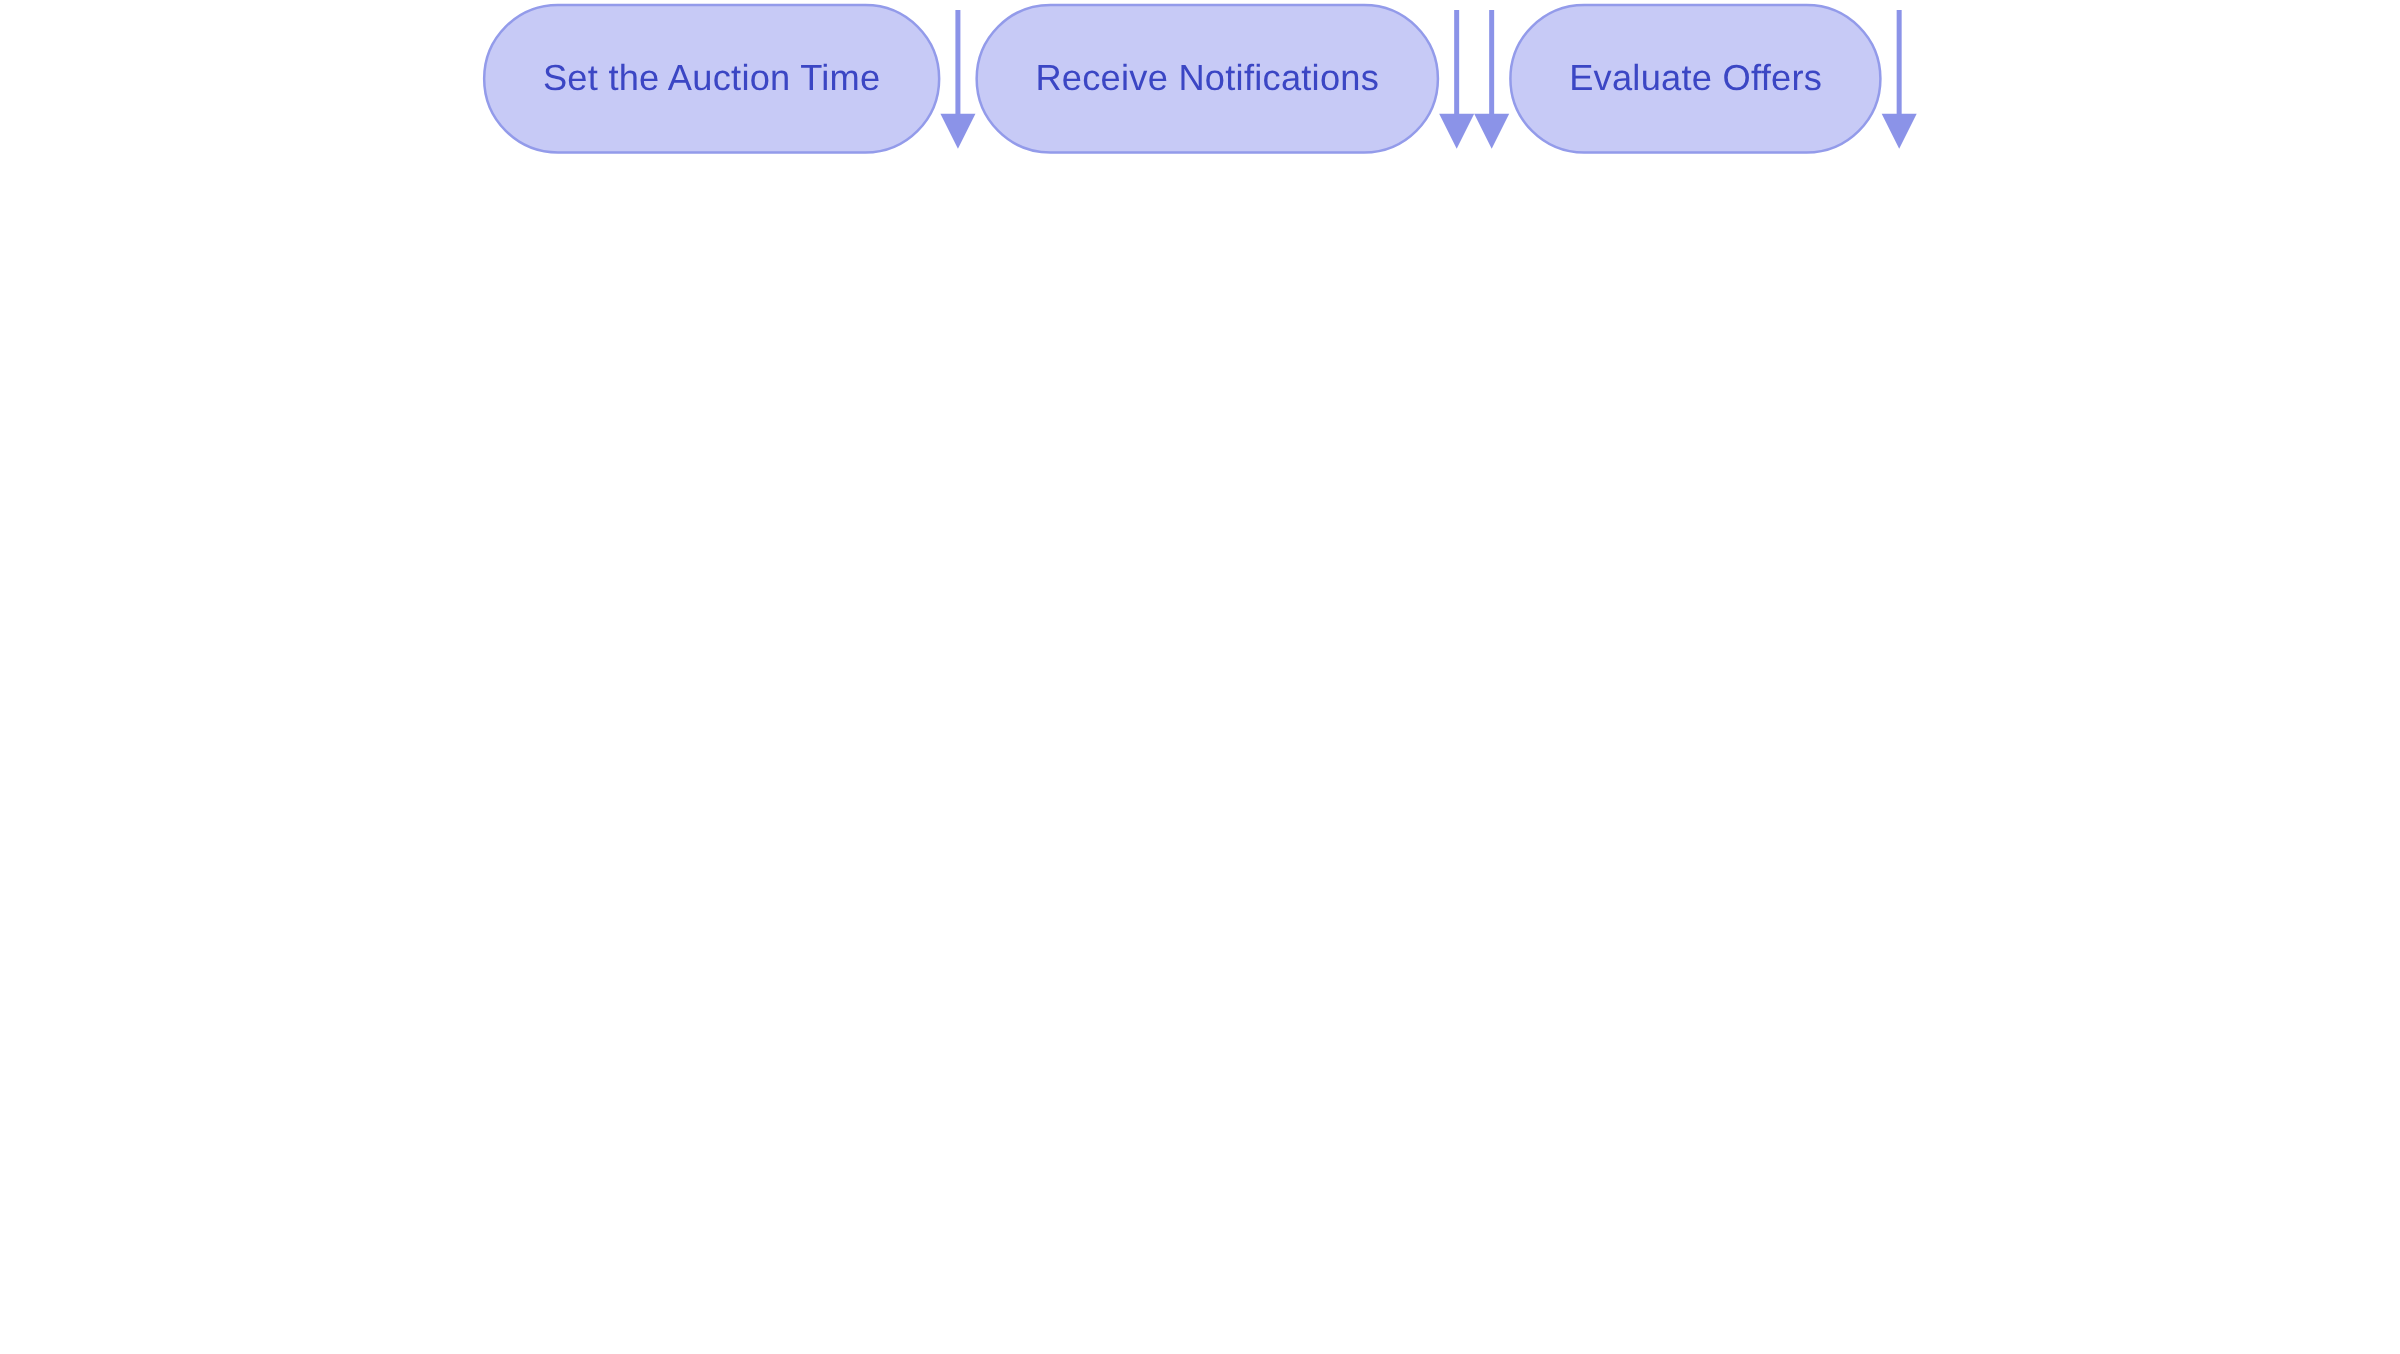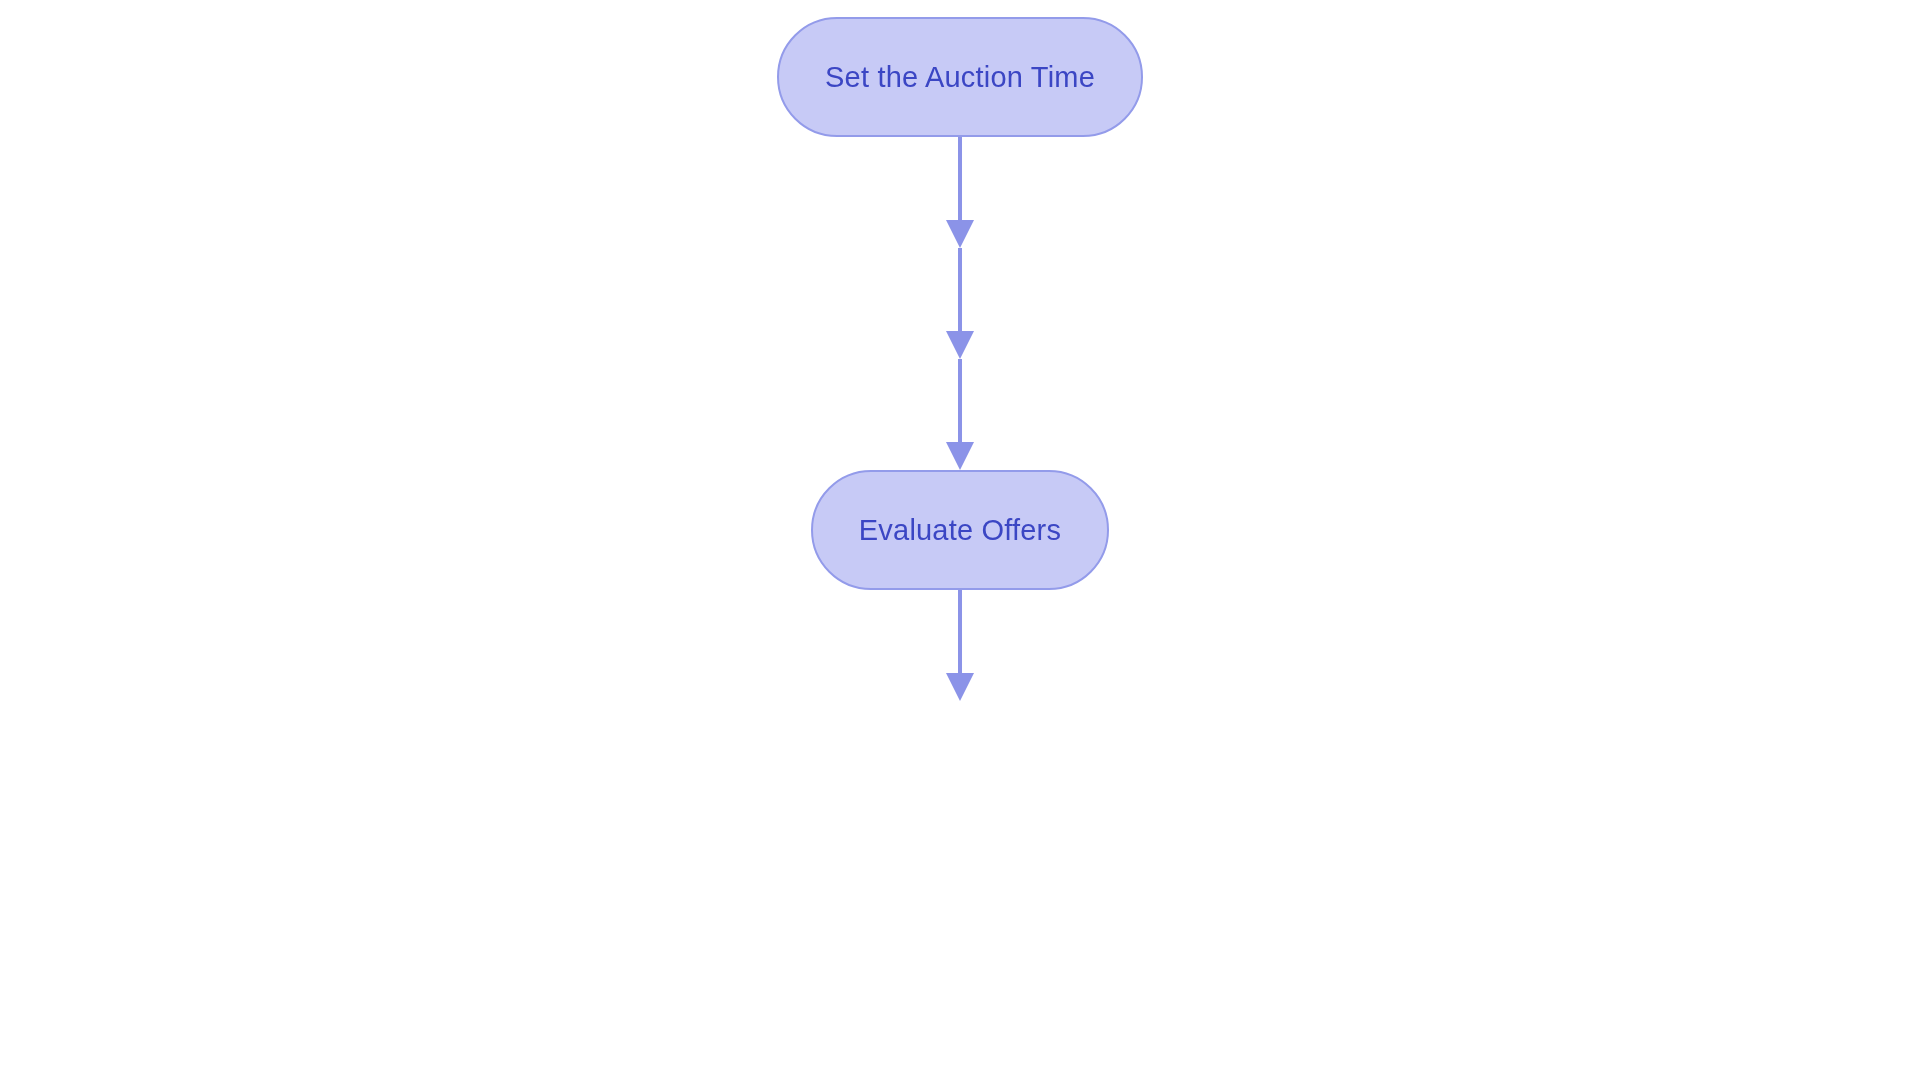--- a/index.html
+++ b/index.html
@@ -18,25 +18,25 @@
     overflow: hidden;
   }
   .canvas {
     position: relative;
     width: 1920px;
     height: 1083px;
     background: var(--background);
   }
   .flowchart {
     position: absolute;
-    top: 17px;
+    top: 3px;
     left: 50%;
     transform: translateX(-50%);
     display: flex;
-    flex-direction: column;
+    flex-direction: row;
     align-items: center;
   }
   .node {
     height: 120px;
     padding: 0 46px;
     border-radius: 60px;
     background: var(--node-fill);
     border: 2px solid var(--node-border);
     color: var(--node-text);
     font-size: 29px;
@@ -73,20 +73,21 @@
 <div class="canvas">
   <div class="flowchart">
 
     <div class="node">Set the Auction Time</div>
 
     <div class="edge">
       <div class="edge-line"></div>
       <div class="edge-head"></div>
     </div>
 
+    <div class="node">Receive Notifications</div>
 
     <div class="edge">
       <div class="edge-line"></div>
       <div class="edge-head"></div>
     </div>
 
 
     <div class="edge">
       <div class="edge-line"></div>
       <div class="edge-head"></div>

